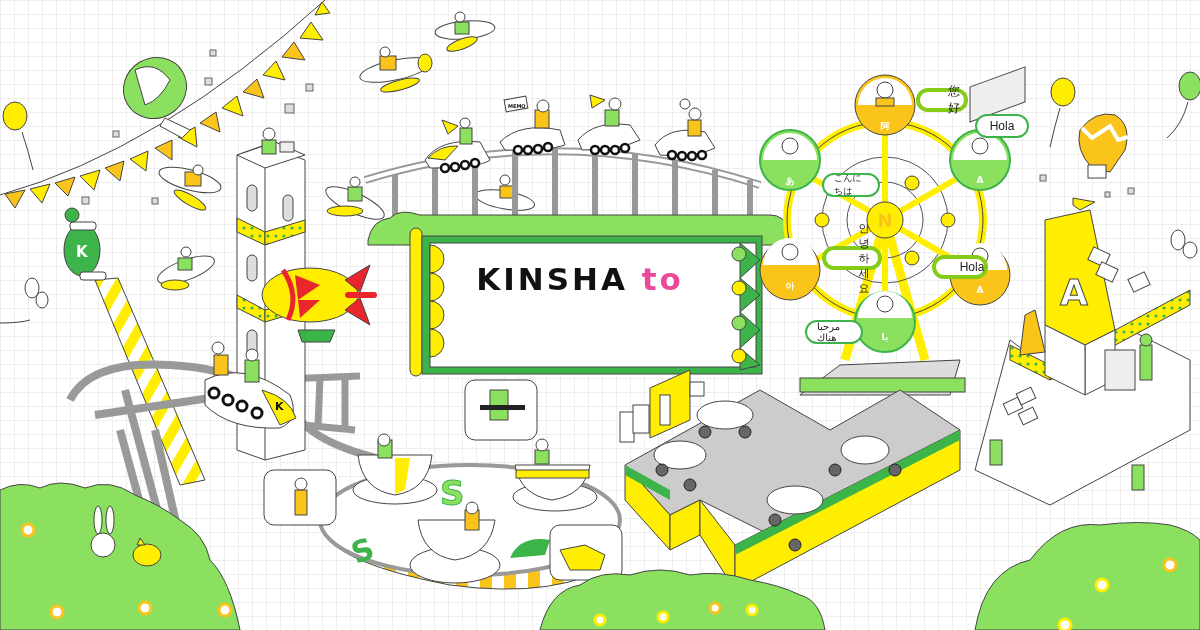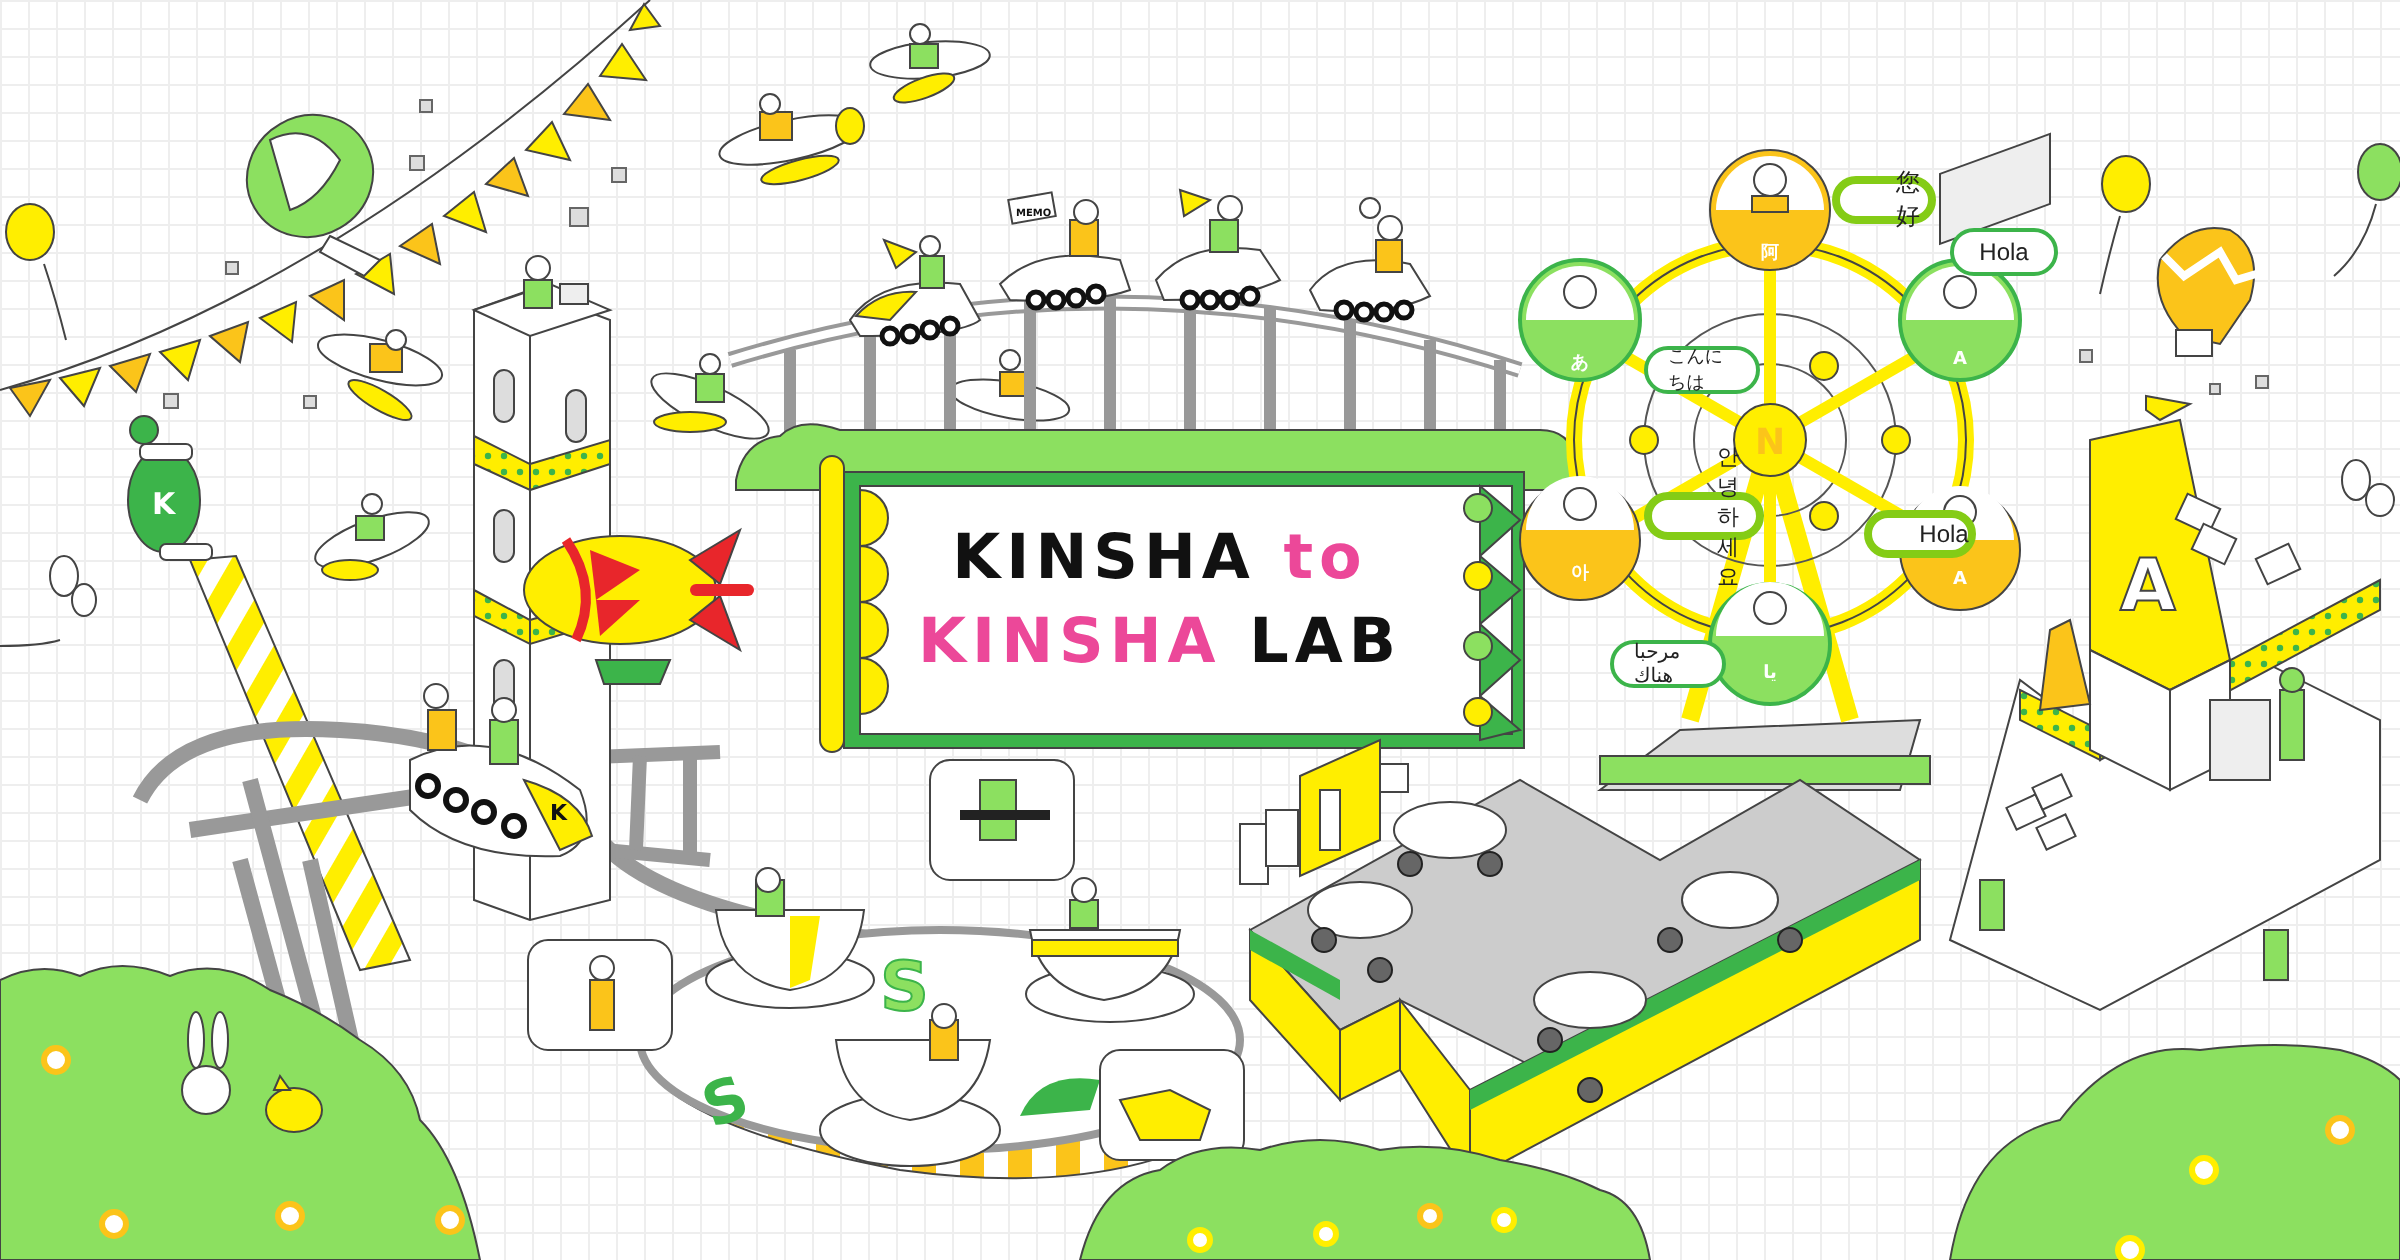--- a/index.html
+++ b/index.html
@@ -504,24 +504,20 @@
       </g>
     <circle cx="1170" cy="565" r="6" fill="#fff" stroke="#fbc41a" stroke-width="3"></circle>
   </g>
 </svg>
 
 <div class="sign-text">
   <div>
     <span>KINSHA</span>
     <span class="green">to</span>
   </div>
-  <div>
-    <span class="green">KINSHA</span>
-    <span>LAB</span>
-  </div>
 </div>
 
 <div class="bubble y" style="left:916px;top:88px;width:44px;">您好</div>
 <div class="bubble g" style="left:975px;top:114px;width:54px;">Hola</div>
 <div class="bubble y" style="left:932px;top:215px;width:56px;margin-top:40px;">Hola</div>
 <div class="bubble g" style="left:805px;top:320px;width:58px;font-size:10px;font-family:Liberation Serif, serif;">مرحبا هناك</div>
 <div class="bubble y" style="left:822px;top:246px;width:60px;font-size:11px;">안녕하세요</div>
 <div class="bubble g" style="left:822px;top:173px;width:58px;font-size:9px;">こんにちは</div>
 
 <div class="gondola-label" style="left:875px;top:120px;">阿</div>

